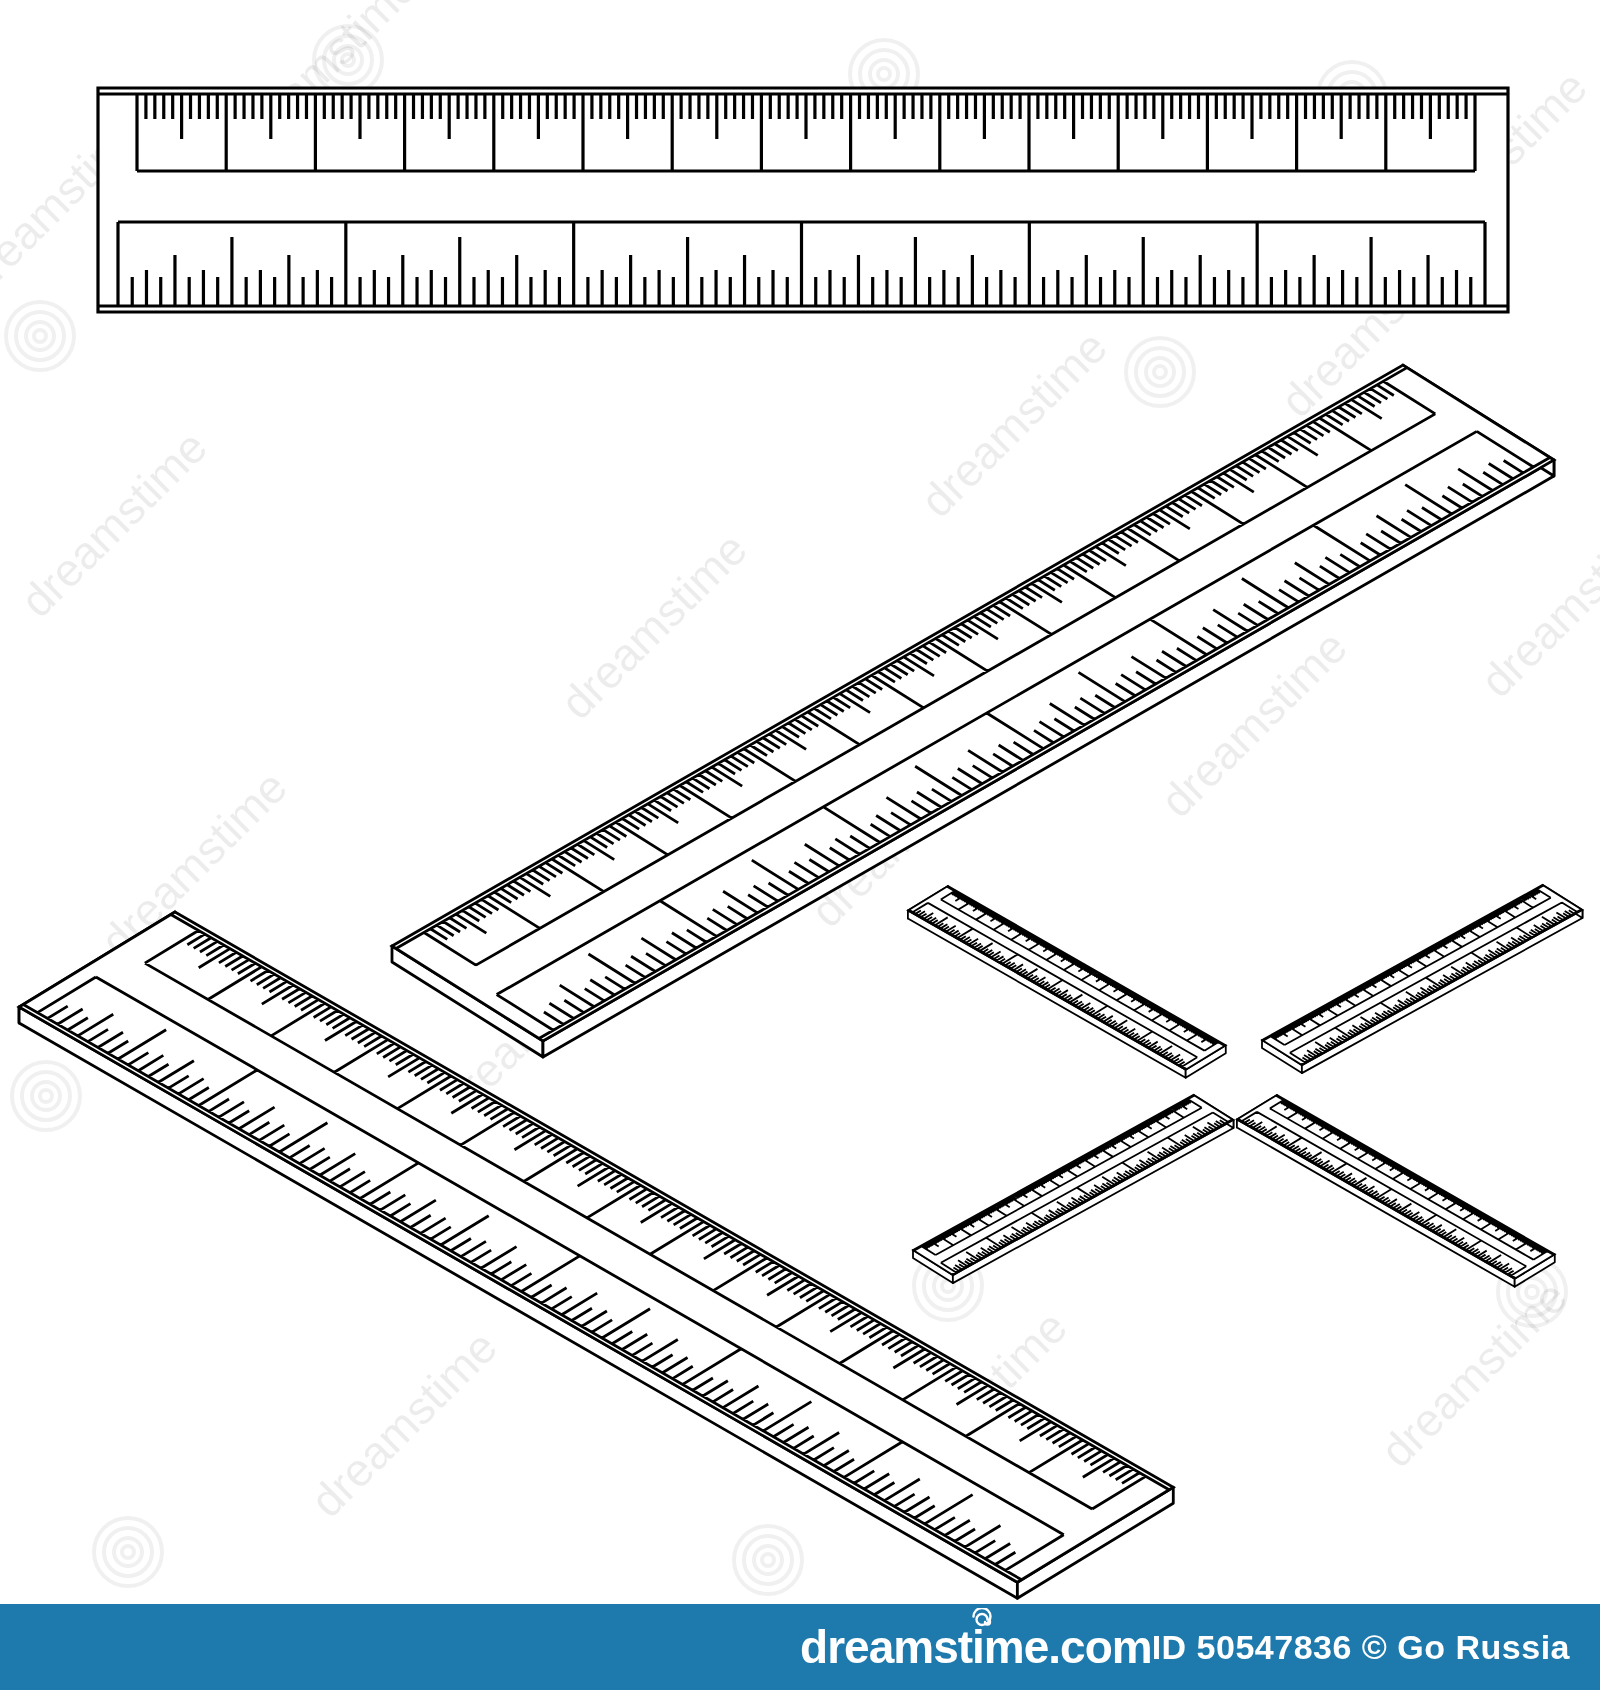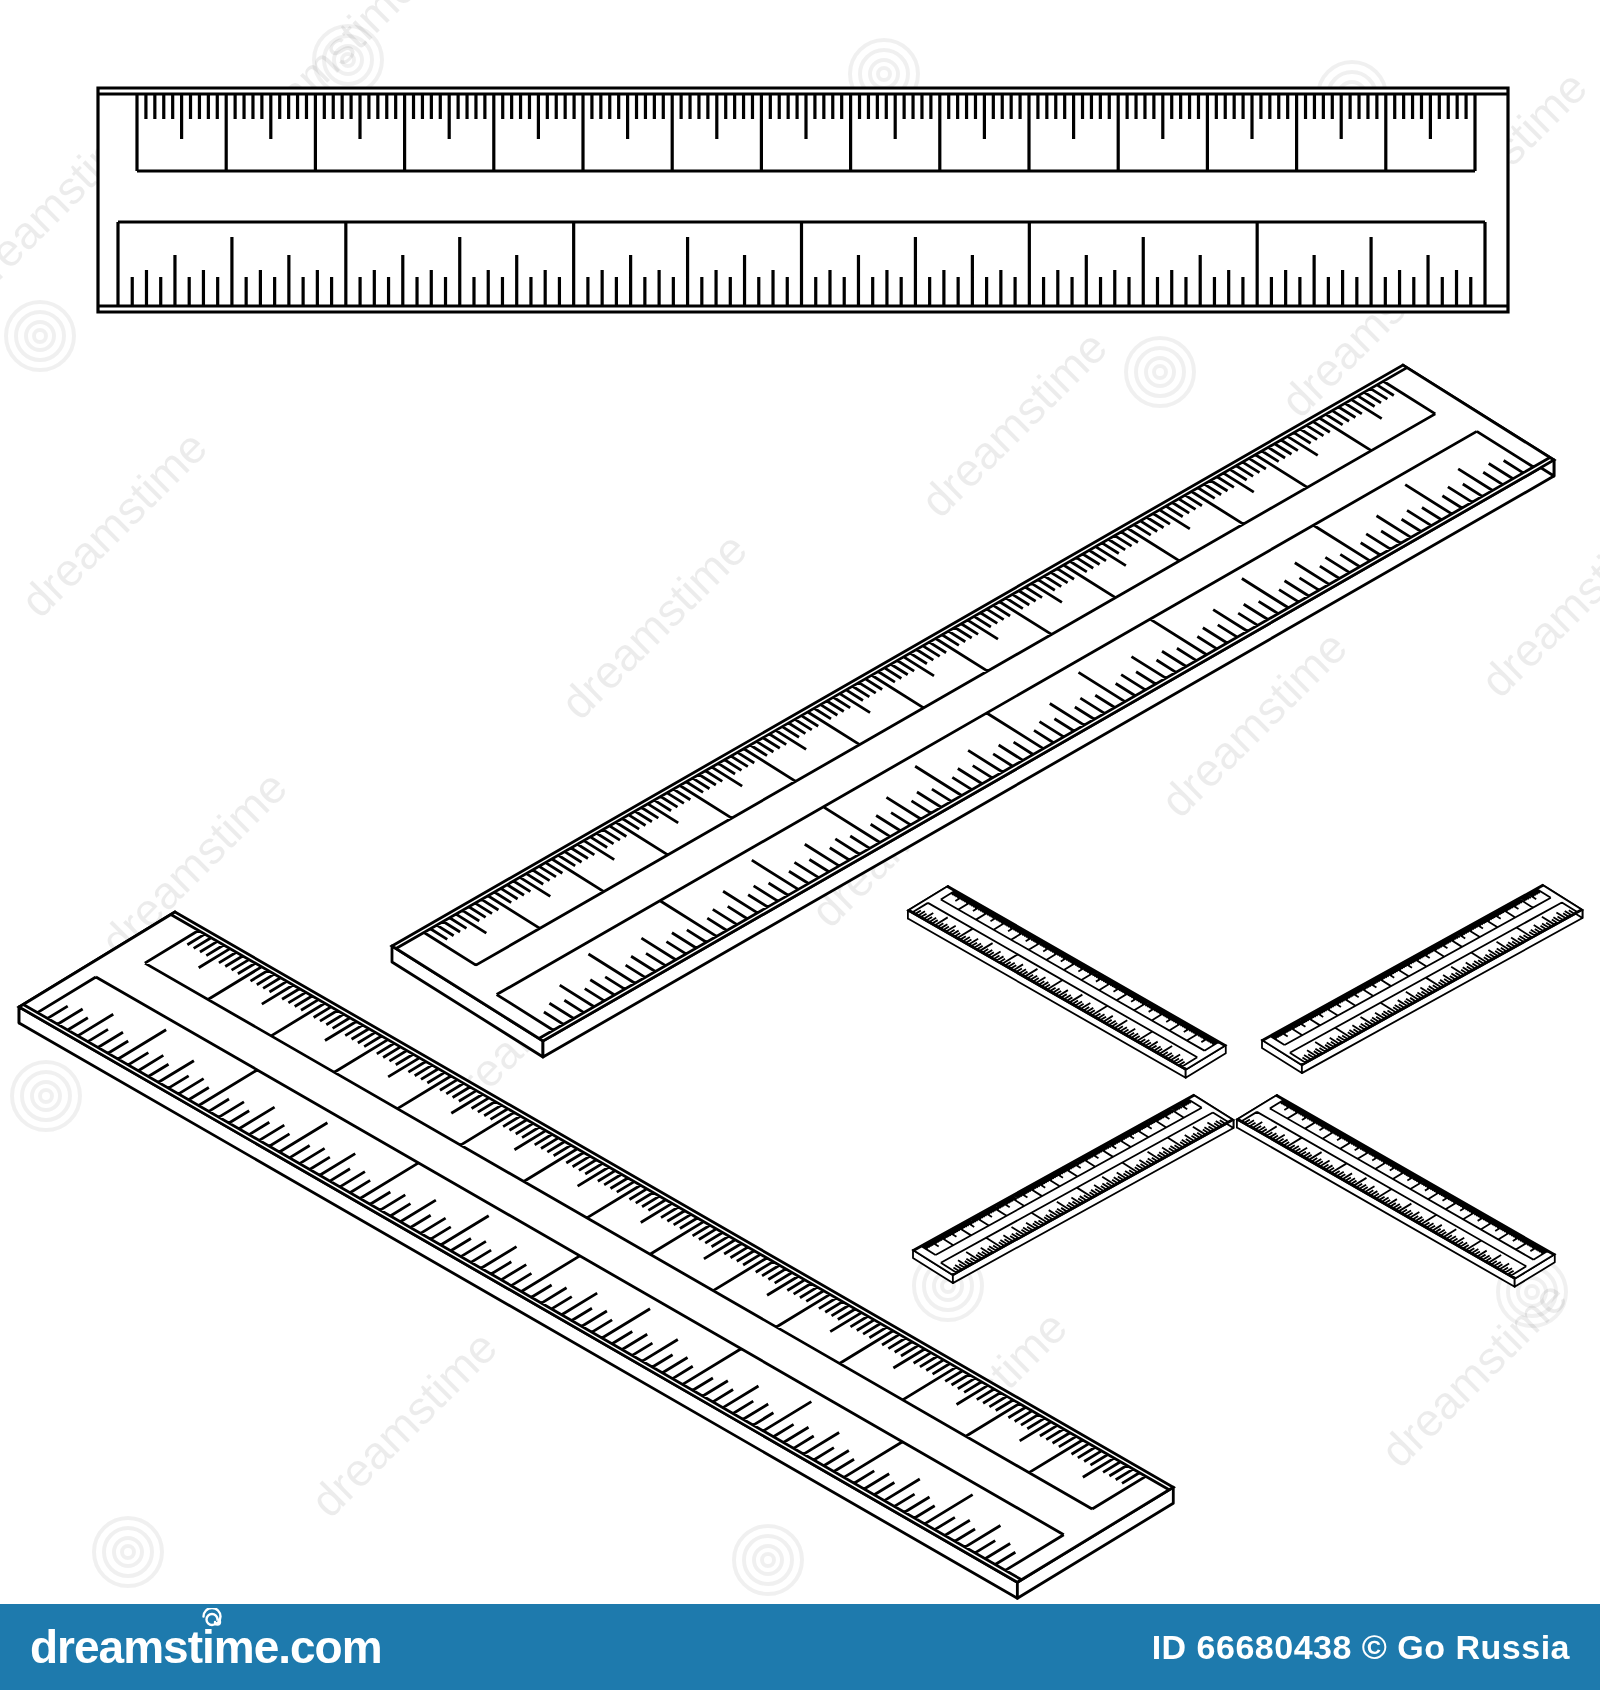--- a/index.html
+++ b/index.html
@@ -1,20 +1,20 @@
 <!DOCTYPE html>
 <html><head>
 <meta charset="utf-8">
 <style>
   html,body{margin:0;padding:0;background:#fff;}
   .stage{position:relative;width:1600px;height:1690px;background:#ffffff;overflow:hidden;
          font-family:"Liberation Sans", sans-serif;}
   #scene{position:absolute;left:0;top:0;}
   .bar{position:absolute;left:0;bottom:0;width:1600px;height:86px;
-       display:flex;align-items:center;justify-content:space-between;
+       display:flex;align-items:center;justify-content:flex-end;
        padding:0 30px;box-sizing:border-box;}
   .logo{position:relative;font-size:46px;font-weight:700;letter-spacing:-1px;line-height:1;}
   .logo .spiral{position:absolute;left:172px;top:-16px;}
   .credit{font-size:34px;font-weight:700;letter-spacing:0.5px;}
 </style>
 </head>
 <body>
 
 <div class="stage">
   <svg id="scene" width="1600" height="1690" viewBox="0 0 1600 1690">
@@ -157,15 +157,15 @@
       </g>
     </svg>
 
   <div class="bar" style="background: rgb(30, 122, 173); color: rgb(255, 255, 255);">
     <div class="logo">
       <span>dreamstime.com</span>
       <svg class="spiral" width="26" height="26" viewBox="0 0 26 26">
         <path d="M13 14 a2.5 2.5 0 1 0 2.5 -2.5 a5.5 5.5 0 1 0 -5.5 5.5 a8.5 8.5 0 1 0 -8.5 -8.5" fill="none" stroke="#ffffff" stroke-width="2.4" stroke-linecap="round"></path>
       </svg>
     </div>
-    <div class="credit">ID 66680438 © Go  Russia</div>
+    <div class="credit">ID 50547836 © Go  Russia</div>
   </div>
 </div>
 
 </body></html>

